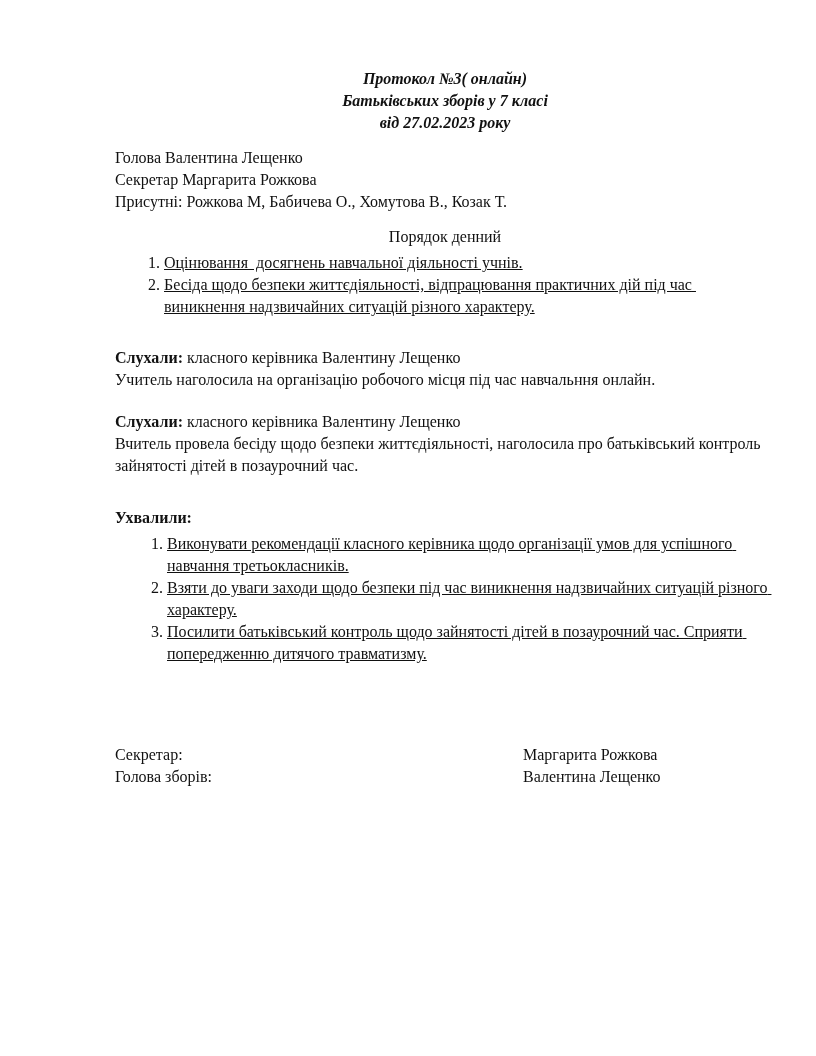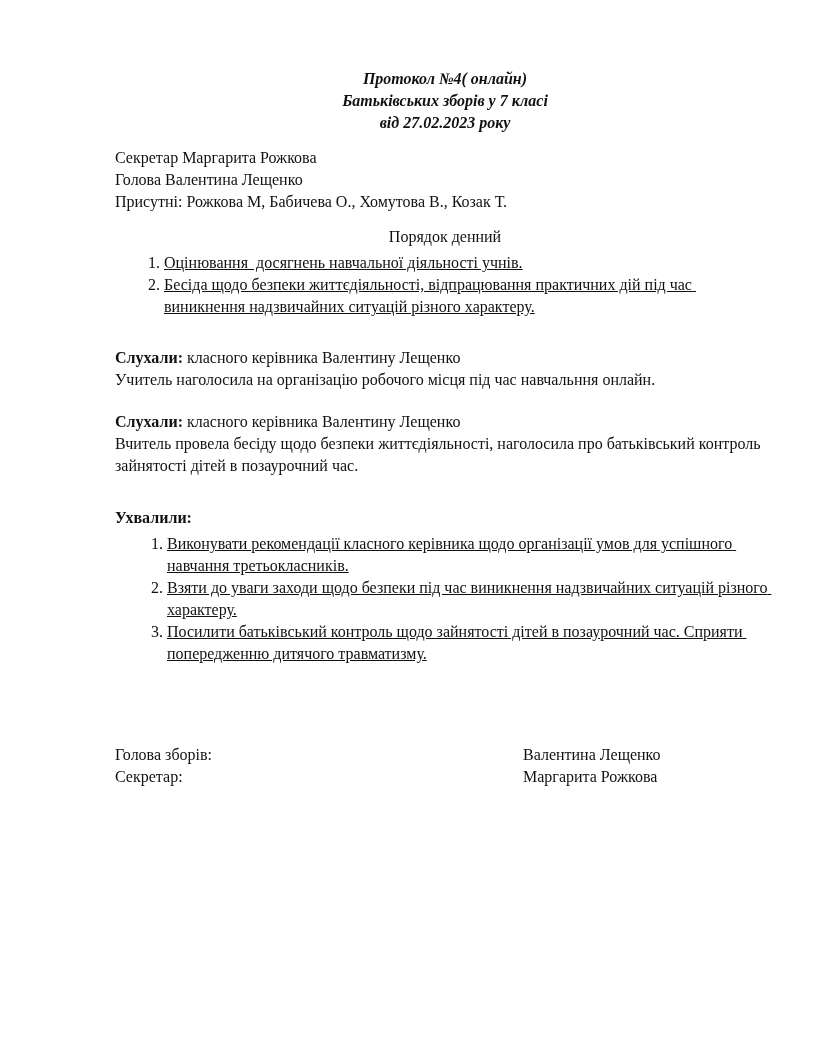--- a/index.html
+++ b/index.html
@@ -42,28 +42,28 @@
   .speaker { white-space: pre-wrap; text-align: right; }
   .signature-row { white-space: pre-wrap; }
   .signature-role { display: inline-block; width: 408px; }
 </style>
 </head>
 <body>
 
 <div class="page">
 
   <div class="title-block">
-    <p class="title-line">Протокол №4( онлайн)</p>
+    <p class="title-line">Протокол №3( онлайн)</p>
     <p class="title-line">Батьківських зборів у 7 класі</p>
     <p class="title-line">від 27.02.2023 року</p>
   </div>
 
   <div class="meta-block">
+    <p>Голова Валентина Лещенко</p>
     <p>Секретар Маргарита Рожкова</p>
-    <p>Голова Валентина Лещенко</p>
     <p>Присутні: Рожкова М, Бабичева О., Хомутова В., Козак Т.</p>
   </div>
 
   <div class="agenda-block">
     <p class="section-heading">Порядок денний</p>
     <ol>
       <li>Оцінювання  досягнень навчальної діяльності учнів.</li>
       <li>Бесіда щодо безпеки життєдіяльності, відпрацювання практичних дій під час виникнення надзвичайних ситуацій різного характеру.</li>
     </ol>
   </div>
@@ -81,17 +81,17 @@
   <div class="resolved-block">
     <p><span class="label-underline">Ухвалили: </span></p>
     <ol class="resolved-list">
       <li>Виконувати рекомендації класного керівника щодо організації умов для успішного навчання третьокласників.</li>
       <li>Взяти до уваги заходи щодо безпеки під час виникнення надзвичайних ситуацій різного характеру.</li>
       <li>Посилити батьківський контроль щодо зайнятості дітей в позаурочний час. Сприяти попередженню дитячого травматизму.</li>
     </ol>
   </div>
 
   <div class="signature-block">
+    <p class="signature-row"><span class="signature-role">Секретар:</span><span>Маргарита Рожкова</span></p>
     <p class="signature-row"><span class="signature-role">Голова зборів:</span><span>Валентина Лещенко</span></p>
-    <p class="signature-row"><span class="signature-role">Секретар:</span><span>Маргарита Рожкова</span></p>
   </div>
 
 </div>
 
 </body></html>

